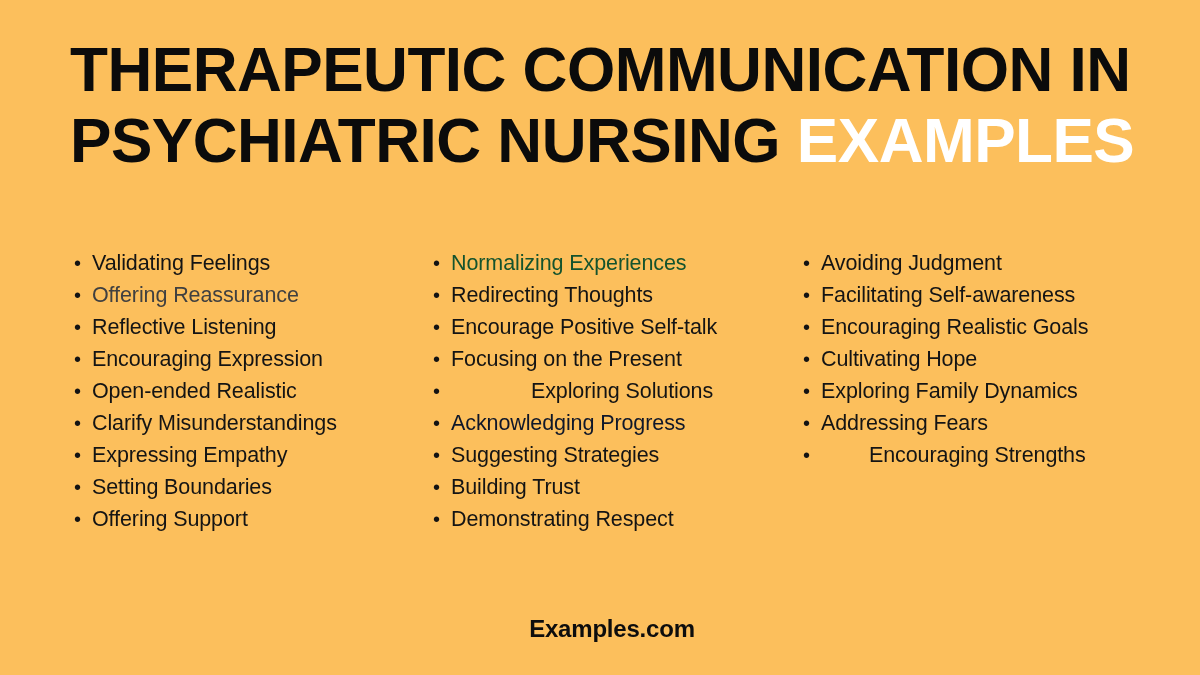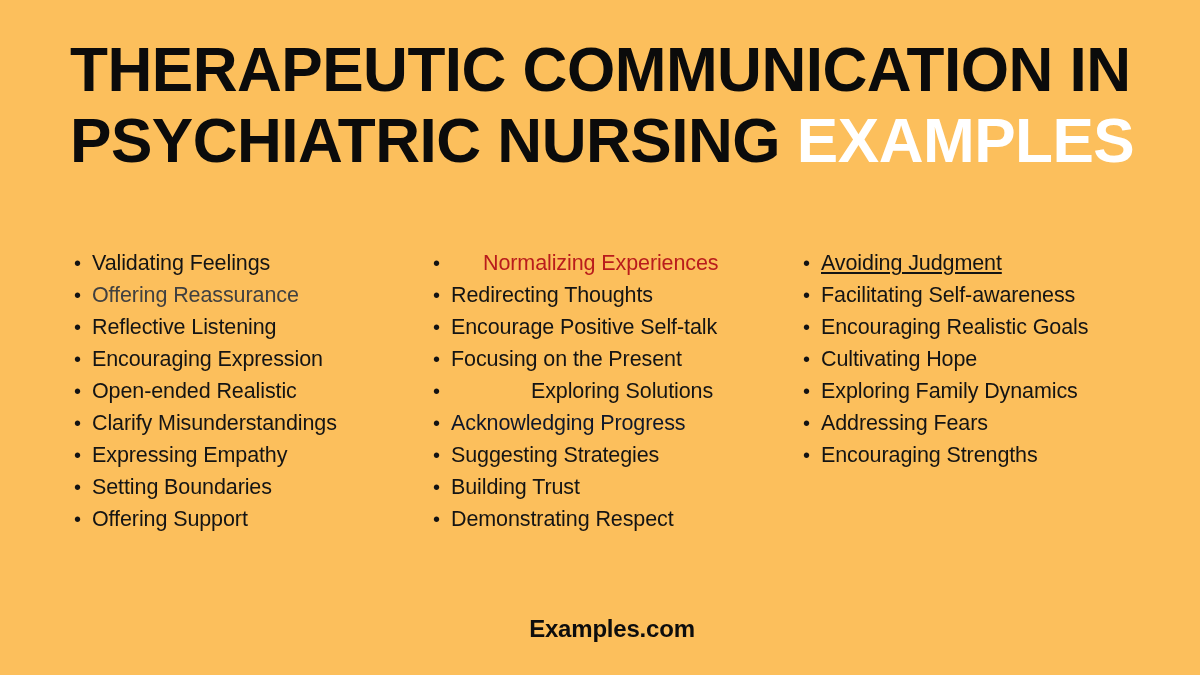--- a/index.html
+++ b/index.html
@@ -149,21 +149,21 @@
           <span class="item-label" style="color: rgb(20, 20, 20);">Setting Boundaries</span>
         </li>
         <li class="item">
           <span class="bullet">•</span>
           <span class="item-label" style="color: rgb(20, 20, 20);">Offering Support</span>
         </li>
       </ul>
     <ul class="col col-2" style="list-style:none;margin:0;padding:0;">
         <li class="item">
           <span class="bullet">•</span>
-          <span class="item-label" style="color: #b91c1c; margin-left: 32px;">Normalizing Experiences</span>
+          <span class="item-label" style="color: #14532d;">Normalizing Experiences</span>
         </li>
         <li class="item">
           <span class="bullet">•</span>
           <span class="item-label" style="color: rgb(20, 20, 20);">Redirecting Thoughts</span>
         </li>
         <li class="item">
           <span class="bullet">•</span>
           <span class="item-label" style="color: rgb(20, 20, 20);">Encourage Positive Self-talk</span>
         </li>
         <li class="item">
@@ -187,21 +187,21 @@
           <span class="item-label" style="color: rgb(20, 20, 20);">Building Trust</span>
         </li>
         <li class="item">
           <span class="bullet">•</span>
           <span class="item-label" style="color: rgb(20, 20, 20);">Demonstrating Respect</span>
         </li>
       </ul>
     <ul class="col col-3" style="list-style:none;margin:0;padding:0;">
         <li class="item">
           <span class="bullet">•</span>
-          <span class="item-label" style="color: rgb(20, 20, 20); text-decoration: underline;">Avoiding Judgment</span>
+          <span class="item-label" style="color: rgb(20, 20, 20);">Avoiding Judgment</span>
         </li>
         <li class="item">
           <span class="bullet">•</span>
           <span class="item-label" style="color: rgb(20, 20, 20);">Facilitating Self-awareness</span>
         </li>
         <li class="item">
           <span class="bullet">•</span>
           <span class="item-label" style="color: rgb(20, 20, 20);">Encouraging Realistic Goals</span>
         </li>
         <li class="item">
@@ -211,21 +211,21 @@
         <li class="item">
           <span class="bullet">•</span>
           <span class="item-label" style="color: rgb(20, 20, 20);">Exploring Family Dynamics</span>
         </li>
         <li class="item">
           <span class="bullet">•</span>
           <span class="item-label" style="color: rgb(20, 20, 20);">Addressing Fears</span>
         </li>
         <li class="item">
           <span class="bullet">•</span>
-          <span class="item-label" style="color: rgb(20, 20, 20);">Encouraging Strengths</span>
+          <span class="item-label" style="color: rgb(20, 20, 20); margin-left: 48px;">Encouraging Strengths</span>
         </li>
       </ul>
   </div>
 
   <div class="footer">
     <span class="footer-text">Examples.com</span>
   </div>
 
 </div>
 

